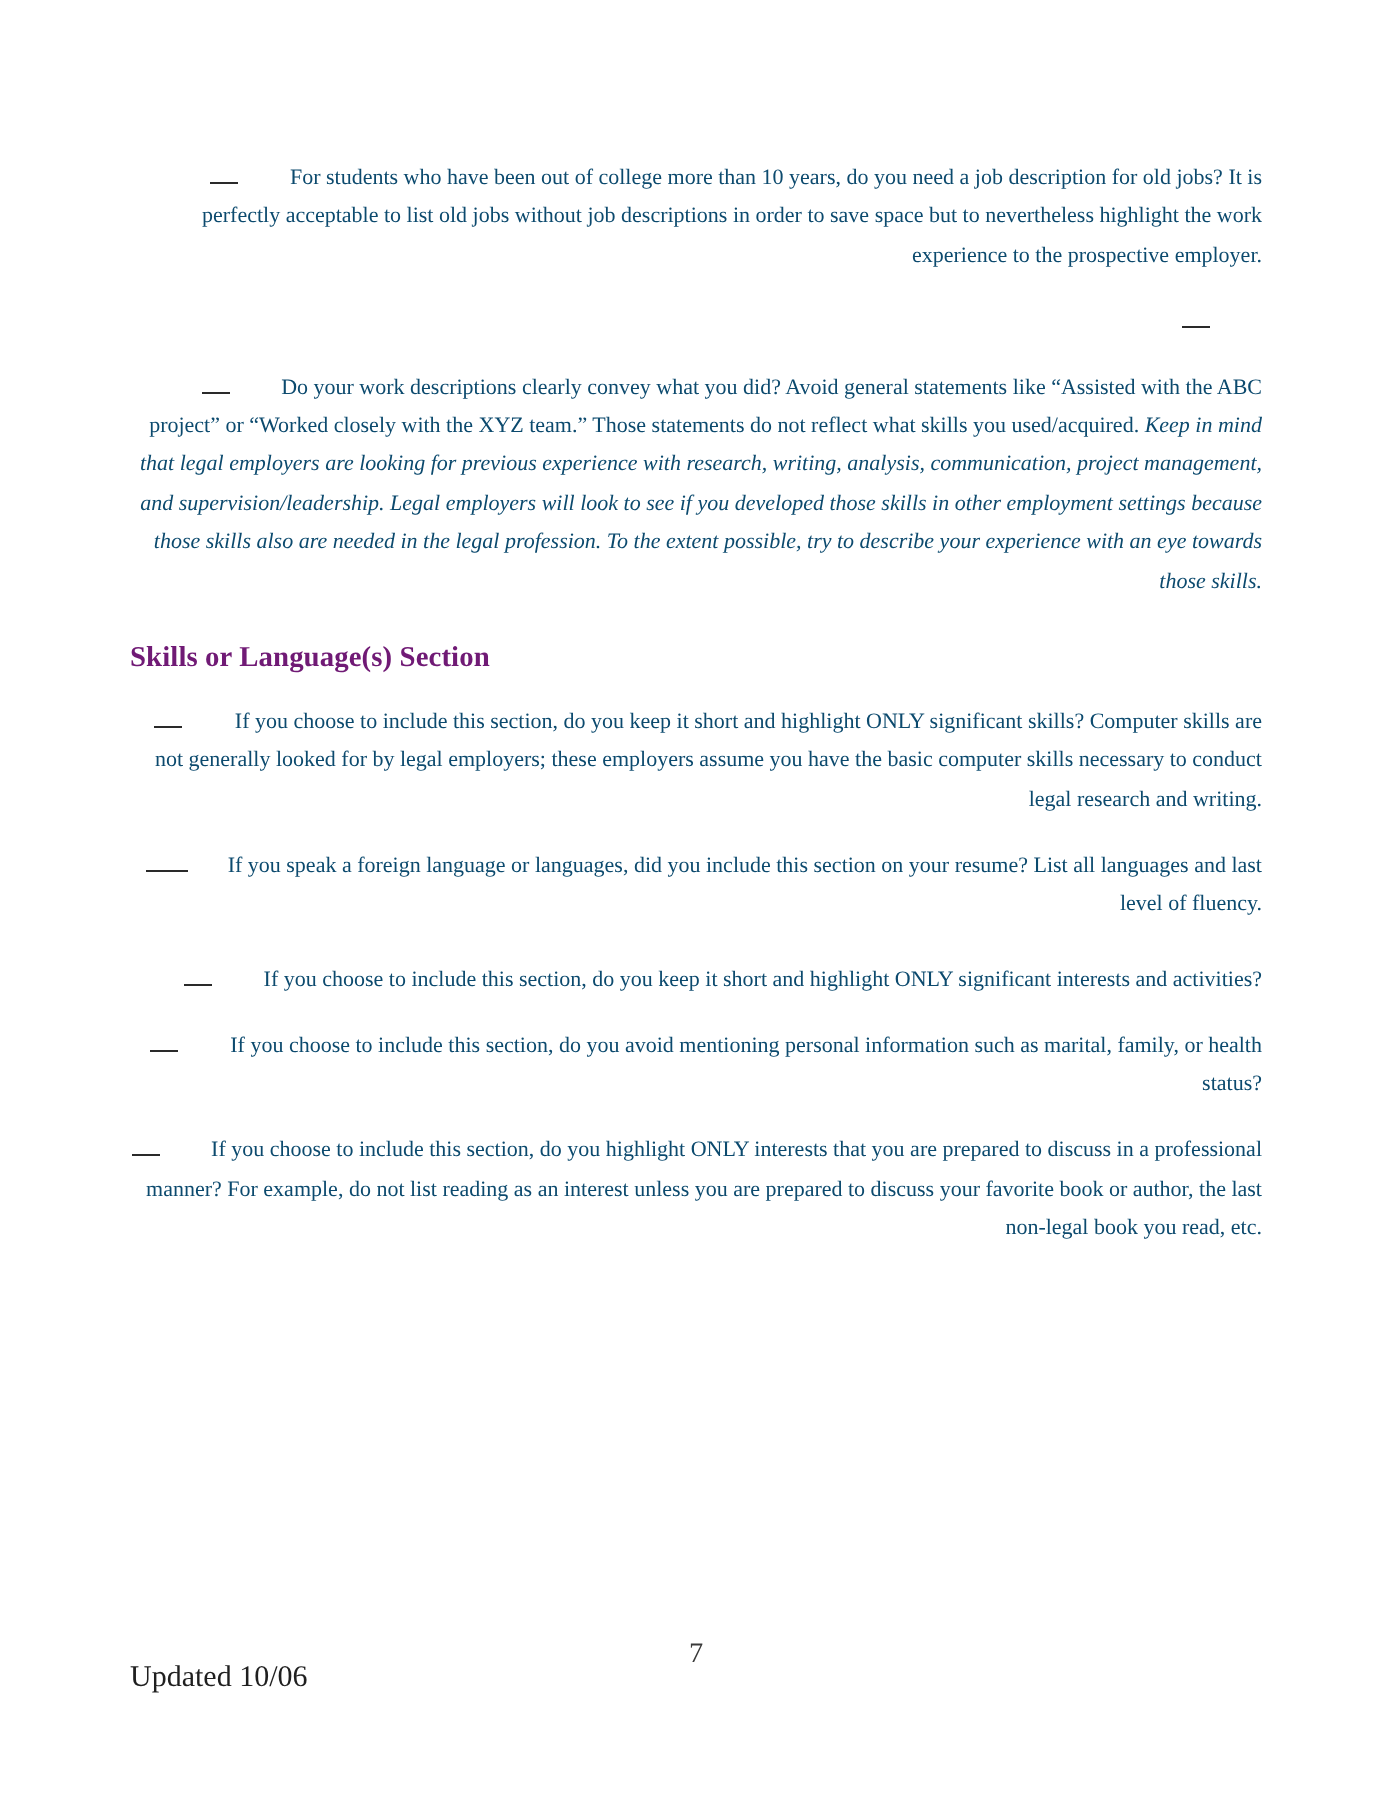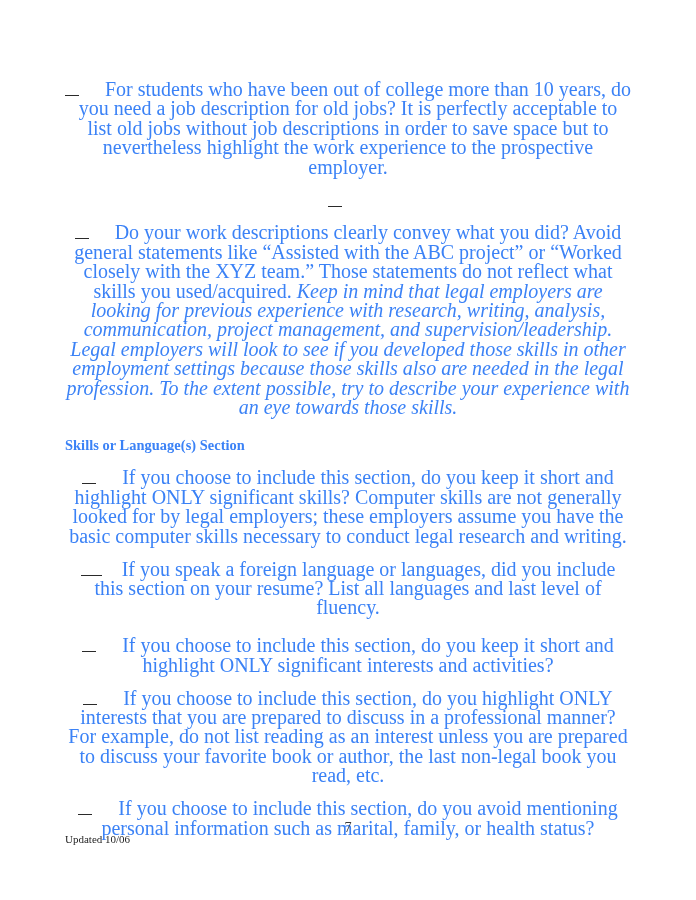--- a/index.html
+++ b/index.html
@@ -28,25 +28,25 @@
 
   .content {
     position: absolute;
     left: 65px;
     top: 80px;
     width: 566px;
   }
 
   p.para {
     margin: 0 0 13.5px 0;
-    font-size: 20px;
+    font-size: 11px;
     line-height: 19.4px;
-    text-align: center;
+    text-align: right;
     text-indent: 0;
-    color: #3b82f6;
+    color: #0c4a6e;
   }
 
   p.para:last-child {
     margin-bottom: 0;
   }
 
   .blank {
     display: inline-block;
     border-bottom: 1.3px solid #2a2a2a;
     height: 0.72em;
@@ -60,21 +60,21 @@
     display: inline-block;
   }
   .gap.g1 { width: 26px; }
   .gap.g2 { width: 20px; }
 
   h2.heading {
     margin: 0 0 13px 0;
     font-size: 14.4px;
     line-height: 19.4px;
     font-weight: bold;
-    color: #3b82f6;
+    color: #701a75;
     letter-spacing: 0.05px;
   }
 
   .spacer-before-heading {
     height: 5px;
   }
 
   em.it {
   }
 
@@ -86,21 +86,21 @@
     text-align: center;
     font-size: 14.2px;
     line-height: 18px;
     color: #3a3a3a;
   }
 
   .footer-updated {
     position: absolute;
     left: 65px;
     top: 831px;
-    font-size: 11px;
+    font-size: 15px;
     line-height: 17px;
     color: #1f1f1f;
   }
 </style>
 </head>
 <body>
 
 <div class="page">
 
   <div class="content">
@@ -129,25 +129,25 @@
       <span class="blank w3"></span><span class="gap g2"></span><span>If you speak a foreign language or languages, did you include this section on your resume? List all languages and last level of fluency.</span>
     </p>
 
     <div class="spacer-before-heading"></div>
 
     <p class="para">
       <span class="blank w2"></span><span class="gap g1"></span><span>If you choose to include this section, do you keep it short and highlight ONLY significant interests and activities?</span>
     </p>
 
     <p class="para">
-      <span class="blank w2"></span><span class="gap g1"></span><span>If you choose to include this section, do you highlight ONLY interests that you are prepared to discuss in a professional manner?  For example, do not list reading as an interest unless you are prepared to discuss your favorite book or author, the last non-legal book you read, etc.</span>
+      <span class="blank w2"></span><span class="gap g1"></span><span>If you choose to include this section, do you avoid mentioning personal information such as marital, family, or health status?</span>
     </p>
 
     <p class="para">
-      <span class="blank w2"></span><span class="gap g1"></span><span>If you choose to include this section, do you avoid mentioning personal information such as marital, family, or health status?</span>
+      <span class="blank w2"></span><span class="gap g1"></span><span>If you choose to include this section, do you highlight ONLY interests that you are prepared to discuss in a professional manner?  For example, do not list reading as an interest unless you are prepared to discuss your favorite book or author, the last non-legal book you read, etc.</span>
     </p>
 
   </div>
 
   <div class="footer-pagenum">7</div>
   <div class="footer-updated">Updated 10/06</div>
 
 </div>
 
 </body></html>

